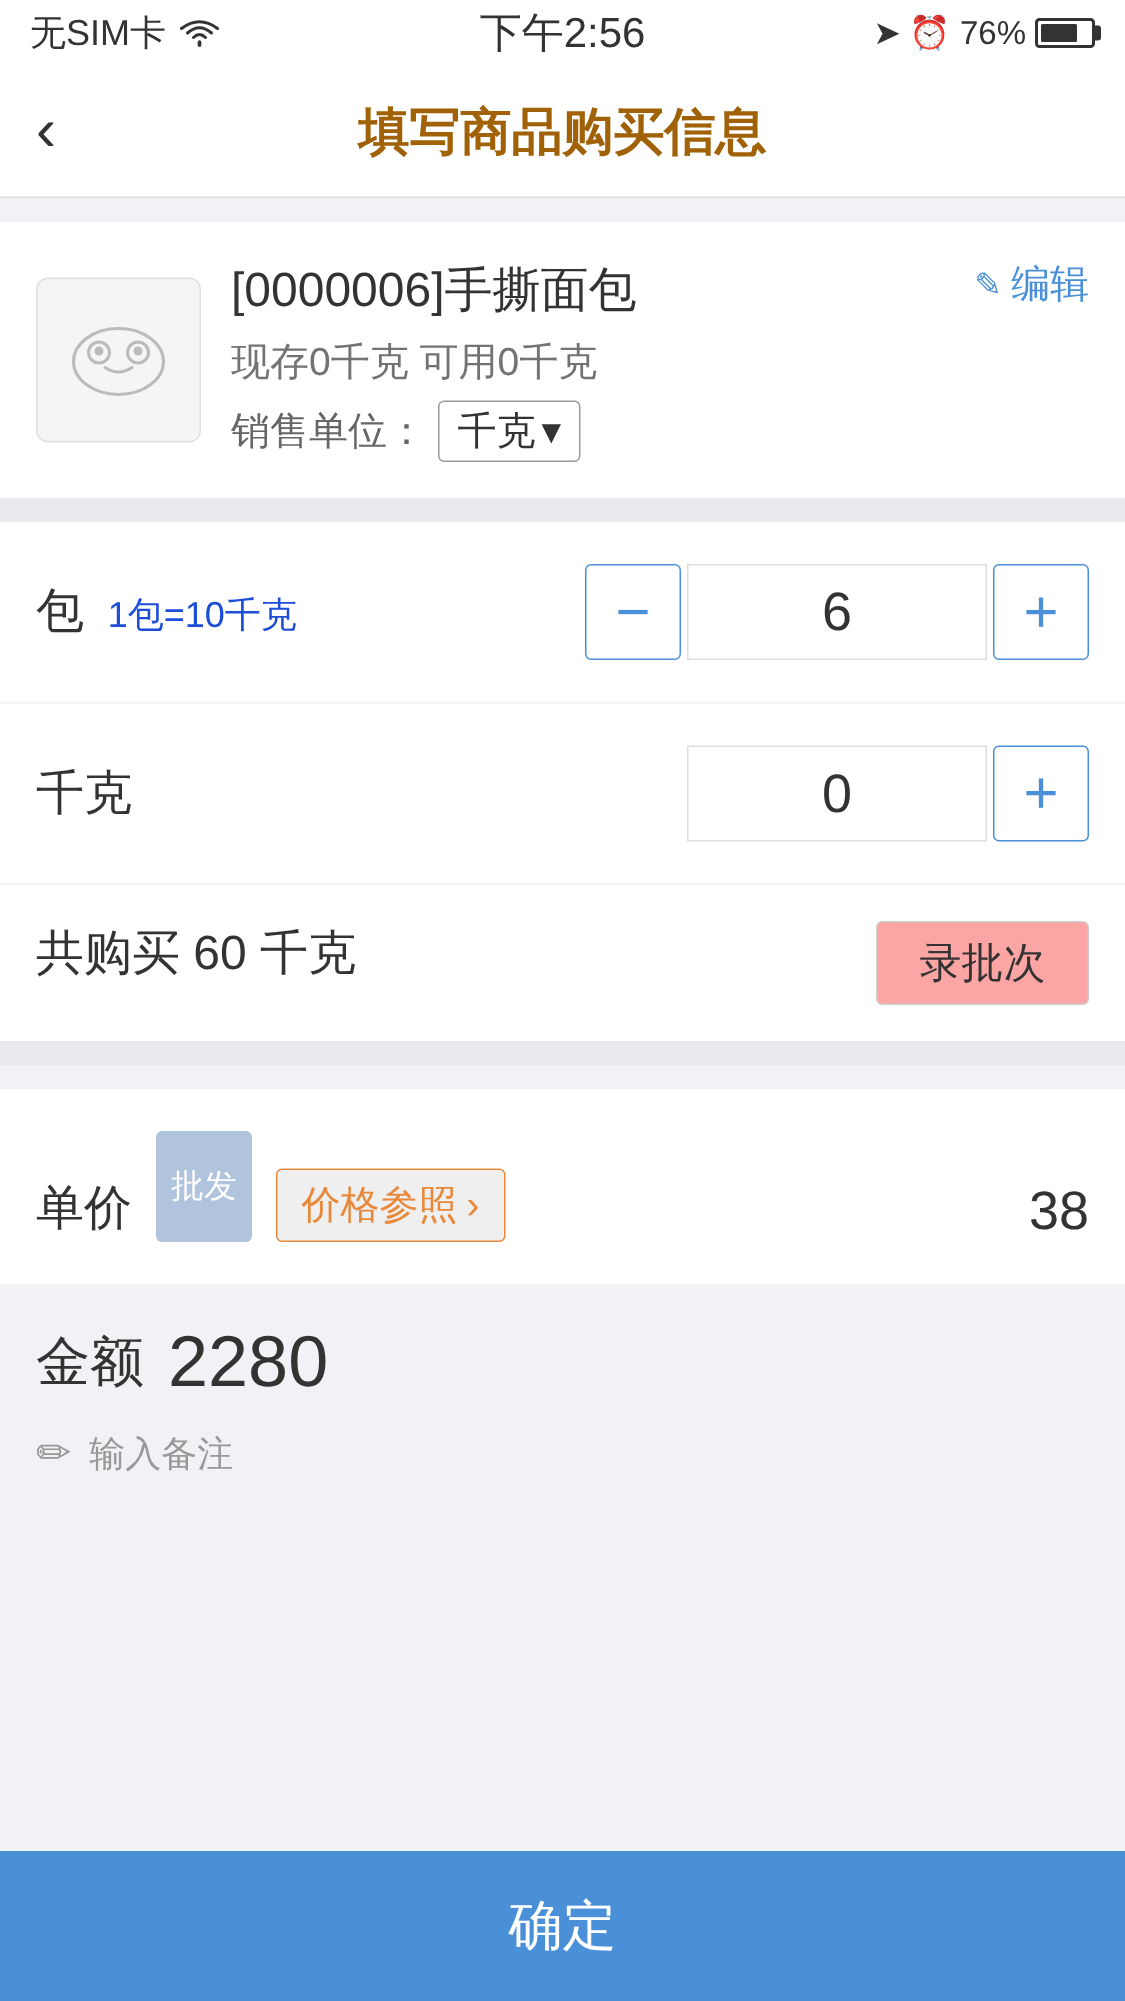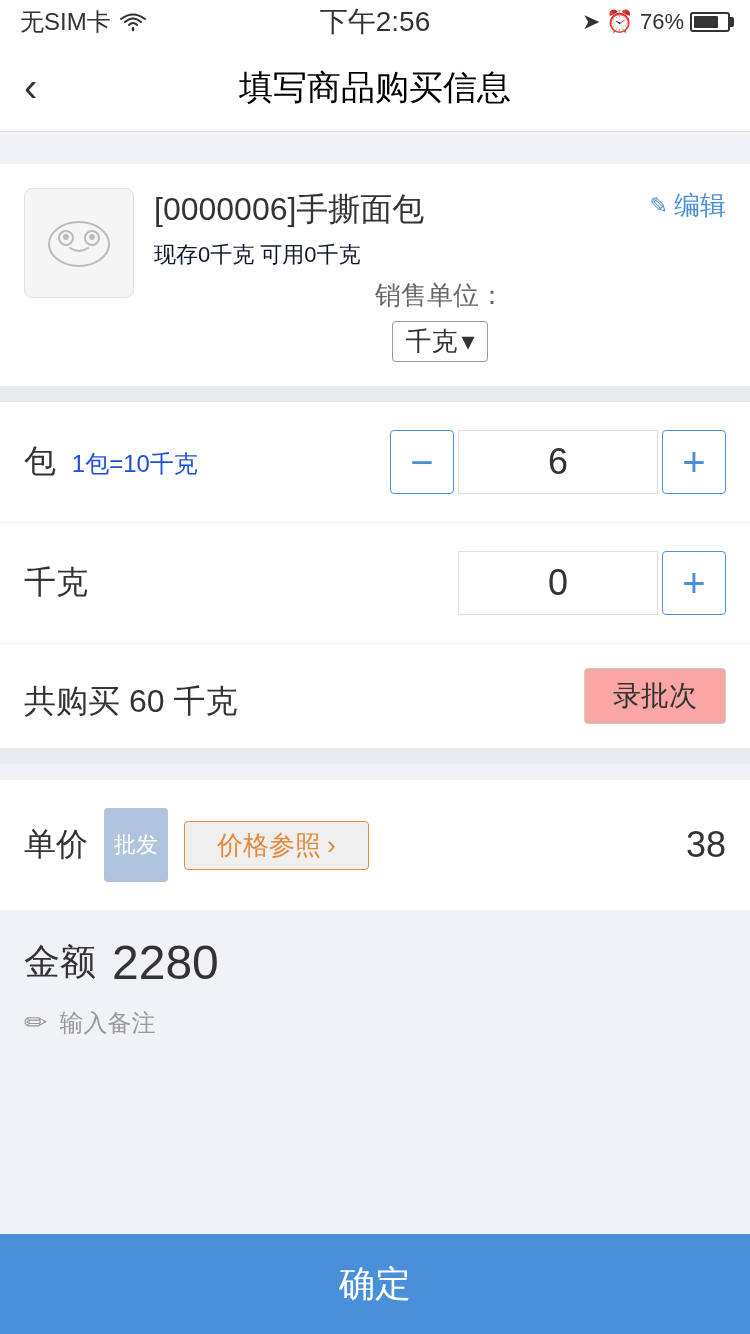--- a/index.html
+++ b/index.html
@@ -43,49 +43,49 @@
     }
     .nav-back {
       position: absolute;
       left: 24px;
       font-size: 40px;
       color: #333;
       cursor: pointer;
     }
     .nav-title {
       font-size: 34px;
-      font-weight: 400;
-      color: #000000;
+      font-weight: 700;
+      color: #a16207;
     }
 
     
     .product-card {
       background: #fff;
-      margin-top: 32px;
+      margin-top: 16px;
       padding: 24px;
       display: flex;
-      align-items: flex-start;
+      align-items: center;
       gap: 20px;
       position: relative;
     }
     .product-thumb {
       width: 110px;
       height: 110px;
       border: 1px solid #e0e0e0;
       border-radius: 8px;
       display: flex;
       align-items: center;
       justify-content: center;
       background: #f5f5f5;
       flex-shrink: 0;
     }
     .product-info { flex: 1; }
     .product-name { font-size: 32px; color: #333; font-weight: 500; margin-bottom: 8px; }
-    .product-stock { font-size: 22px; color: #0f172a; margin-bottom: 8px; }
-    .product-unit { font-size: 26px; color: #666; display: flex; align-items: center; gap: 8px; flex-direction: column; }
+    .product-stock { font-size: 26px; color: #737373; margin-bottom: 8px; }
+    .product-unit { font-size: 26px; color: #666; display: flex; align-items: center; gap: 8px; }
     .unit-badge {
       border: 1px solid #999;
       border-radius: 4px;
       padding: 2px 12px;
       font-size: 26px;
       color: #333;
       display: flex;
       align-items: center;
       gap: 4px;
     }
@@ -169,21 +169,21 @@
       align-items: center;
       justify-content: center;
       cursor: pointer;
       border-radius: 4px;
     }
 
     
     .summary-row {
       background: #fff;
       display: flex;
-      align-items: flex-end;
+      align-items: flex-start;
       justify-content: space-between;
       padding: 24px 24px;
     }
     .summary-text { font-size: 32px; color: #333; }
     .record-btn {
       border: 1px solid #ccc;
       border-radius: 4px;
       padding: 8px 28px;
       font-size: 28px;
       color: #333;
@@ -191,37 +191,37 @@
       cursor: pointer;
     }
 
     
     .price-section {
       background: #fff;
       margin-top: 16px;
     }
     .price-row {
       display: flex;
-      align-items: center;
+      align-items: flex-end;
       padding: 28px 24px;
       gap: 16px;
       border-bottom: 1px solid #f0f0f0;
     }
     .price-label { font-size: 32px; color: #333; }
     .batch-badge {
       background: #b0c4de;
       color: #fff;
       font-size: 22px;
       padding: 22px 10px;
       border-radius: 4px;
     }
     .price-ref-btn {
       border: 1.5px solid #e8883a;
       border-radius: 4px;
-      padding: 6px 32px;
+      padding: 6px 16px;
       font-size: 26px;
       color: #e8883a;
       display: flex;
       align-items: center;
       gap: 6px;
       cursor: pointer;
     }
     .price-value {
       margin-left: auto;
       font-size: 36px;

